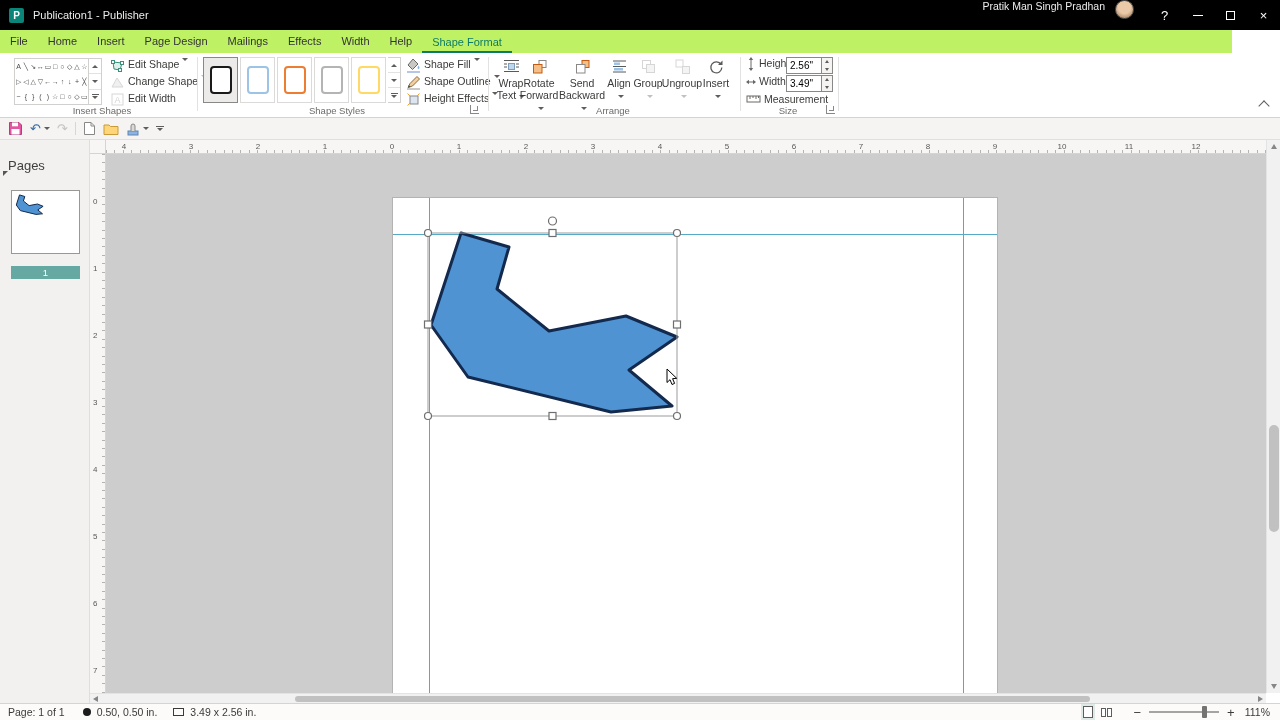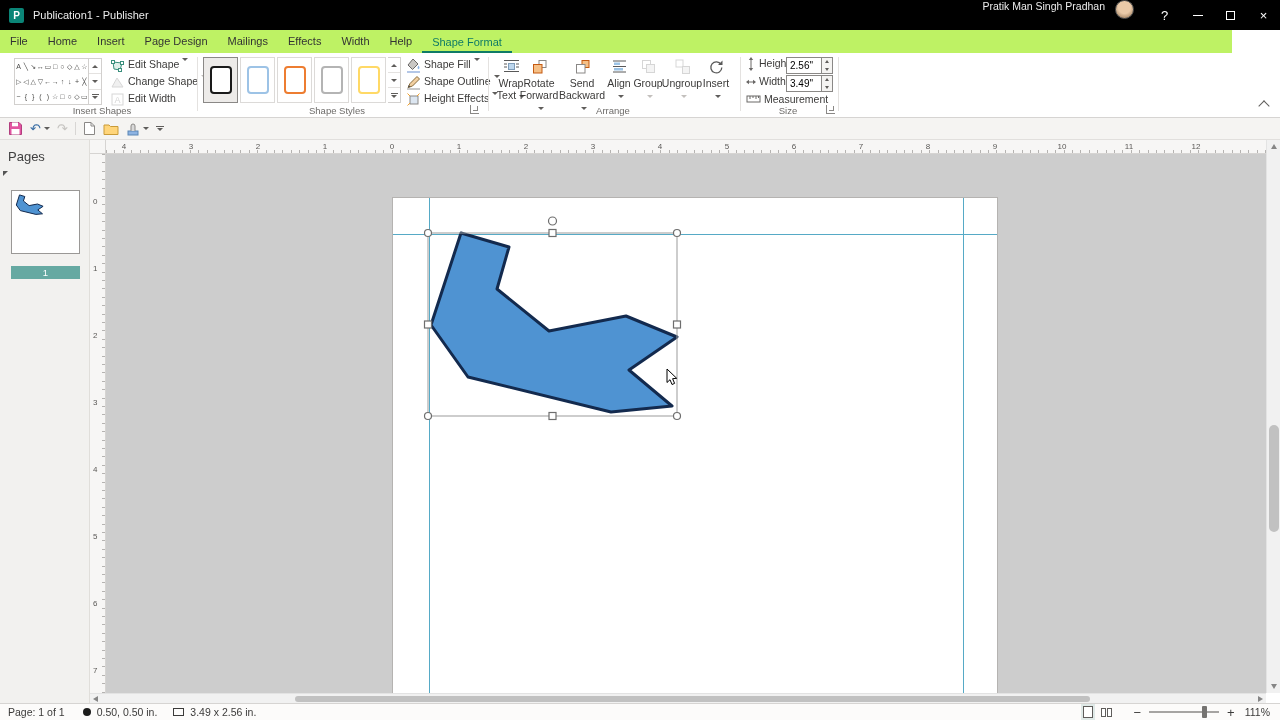--- a/index.html
+++ b/index.html
@@ -62,21 +62,21 @@
 
 #qat{position:absolute;left:0;top:118px;width:1280px;height:22px;background:#f5f4f2;border-bottom:1px solid #e1dfdd;display:flex;align-items:center;padding-left:8px;gap:7px}
 .qitem{display:flex;align-items:center;font-size:12px}
 .qsep{width:1px;height:13px;background:#d8d6d4}
 .qglyph{font-size:13px;line-height:13px}
 .qmore{display:flex;flex-direction:column;align-items:center;gap:1.5px}
 .qmore .ms-bar{width:8px}
 
 
 #pages-panel{position:absolute;left:0;top:140px;width:90px;height:563px;background:#f2f1ef;border-right:1px solid #e0deda}
-#pages-title{position:absolute;left:8px;top:9px;font-size:13px;color:#404040}
+#pages-title{position:absolute;left:8px;top:18px;font-size:13px;color:#404040}
 #pages-collapse{position:absolute;left:3px;top:31px;width:0;height:0;border-top:5px solid #555;border-right:5px solid transparent}
 #page-thumb{position:absolute;left:11px;top:50px;width:69px;height:64px;background:#fff;border:1px solid #9a9896}
 #thumb-num{position:absolute;left:11px;top:126px;width:69px;height:13px;background:#66a9a2;color:#fff;font-size:9.5px;display:flex;align-items:center;justify-content:center}
 
 
 #ruler-corner{position:absolute;left:90px;top:140px;width:16px;height:14px;background:#f7f6f5;border-right:1px solid #d6d4d2;border-bottom:1px solid #d6d4d2}
 #ruler-h{position:absolute;left:106px;top:140px;width:1160px;height:14px;background:#f7f6f5 repeating-linear-gradient(to right,#b5b3b1 0 1px,transparent 1px 8.4px);background-size:100% 4px;background-position:0 10px;background-repeat:no-repeat;border-bottom:1px solid #d6d4d2}
 #ruler-v{position:absolute;left:90px;top:154px;width:16px;height:539px;background:#f7f6f5 repeating-linear-gradient(to bottom,#b5b3b1 0 1px,transparent 1px 8.4px);background-size:4px 100%;background-position:12px 0;background-repeat:no-repeat;border-right:1px solid #d6d4d2}
 .rnum{position:absolute;font-size:8px;color:#5a5856}
 .rnum.h{top:2px;transform:translateX(-50%)}

